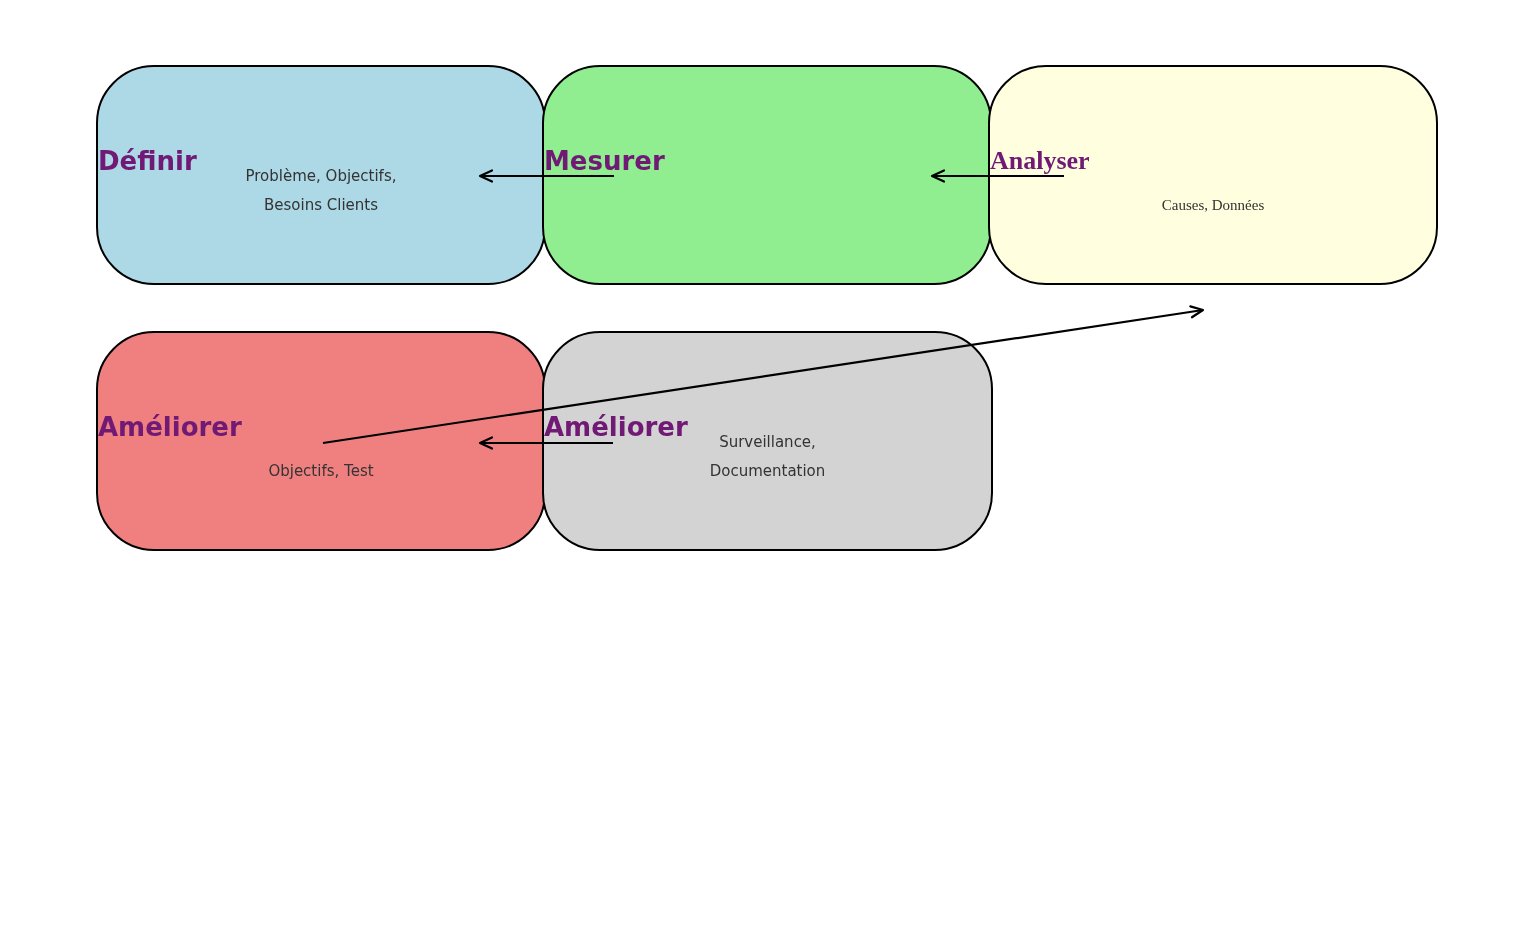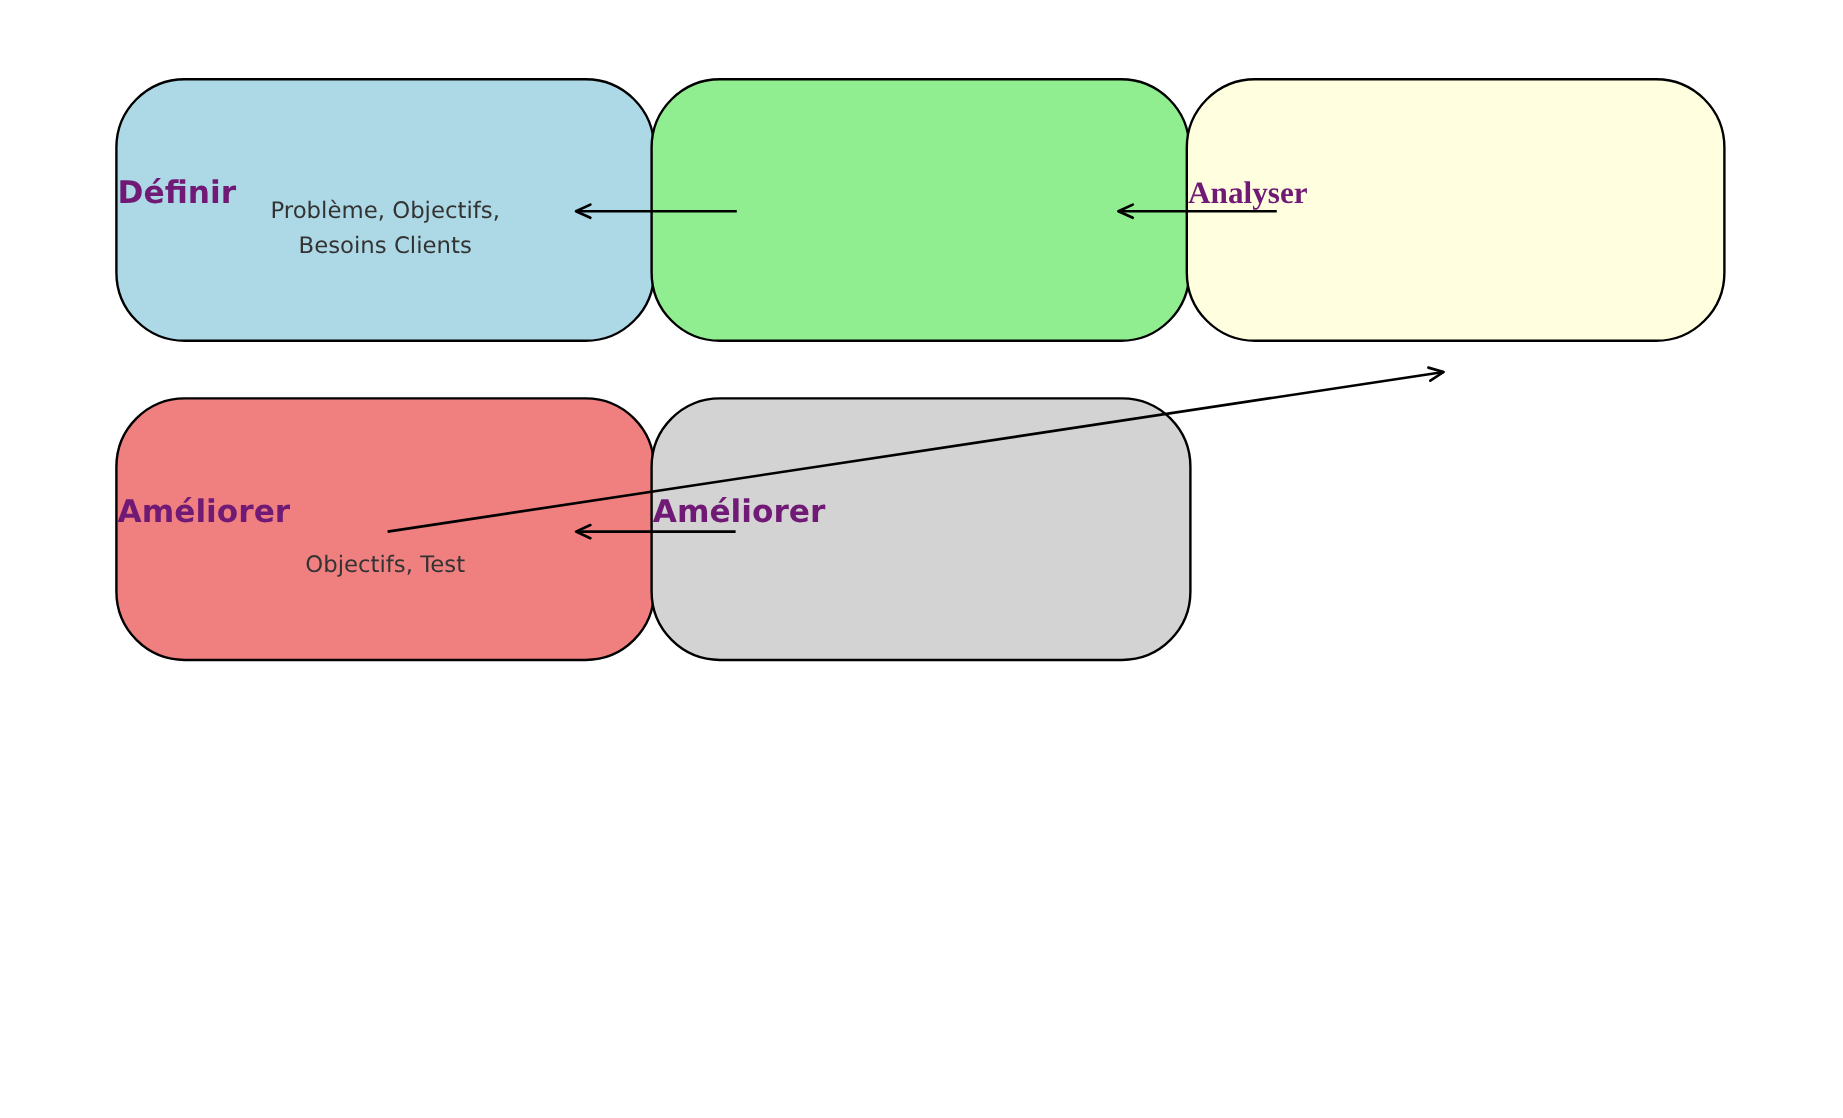--- a/index.html
+++ b/index.html
@@ -32,21 +32,21 @@
     font-size: 26px;
     font-weight: bold;
     line-height: 30px;
     color: #701a75;
     white-space: pre-line;
   }
   .box-sub {
     position: absolute;
     left: 0; right: 0; bottom: 63px;
     text-align: center;
-    font-size: 19px;
+    font-size: 15px;
     line-height: 29px;
     color: #333333;
     white-space: pre-line;
   }
   .arrow-layer {
     position: absolute;
     left: 0; top: 0;
     width: 1536px; height: 932px;
     pointer-events: none;
   }
@@ -56,33 +56,37 @@
 
 <div class="canvas">
 
   <div class="box pos-definir" style="background-color: rgb(173, 216, 230);">
     <div class="box-title">Définir</div>
     <div class="box-sub">Problème, Objectifs,
 Besoins Clients</div>
   </div>
 
   <div class="box pos-mesurer" style="background-color: rgb(144, 238, 144);">
+    <div class="box-title">Mesurer</div>
   </div>
 
   <div class="box pos-analyser" style="background-color: rgb(255, 255, 224);">
     <div class="box-title">Analyser</div>
+    <div class="box-sub">Causes, Données</div>
   </div>
 
   <div class="box pos-ameliorer" style="background-color: rgb(240, 128, 128);">
     <div class="box-title">Améliorer</div>
     <div class="box-sub">Objectifs, Test</div>
   </div>
 
   <div class="box pos-controler" style="background-color: rgb(211, 211, 211);">
     <div class="box-title">Améliorer</div>
+    <div class="box-sub">Surveillance,
+Documentation</div>
   </div>
 
   <svg class="arrow-layer" width="1536" height="932" viewBox="0 0 1536 932" xmlns="http://www.w3.org/2000/svg">
     <defs>
       <marker id="arrowhead" markerUnits="userSpaceOnUse" markerWidth="18" markerHeight="18" viewBox="0 0 18 18" refX="15" refY="9" orient="auto">
         <path d="M3,3.5 L15,9 L3,14.5" fill="none" stroke="#000000" stroke-width="2.2" stroke-linecap="round" stroke-linejoin="round"></path>
       </marker>
     </defs>
     <line x1="614" y1="176" x2="480" y2="176" stroke="#000000" stroke-width="2.2" marker-end="url(#arrowhead)"></line>
     <line x1="1064" y1="176" x2="932" y2="176" stroke="#000000" stroke-width="2.2" marker-end="url(#arrowhead)"></line>

